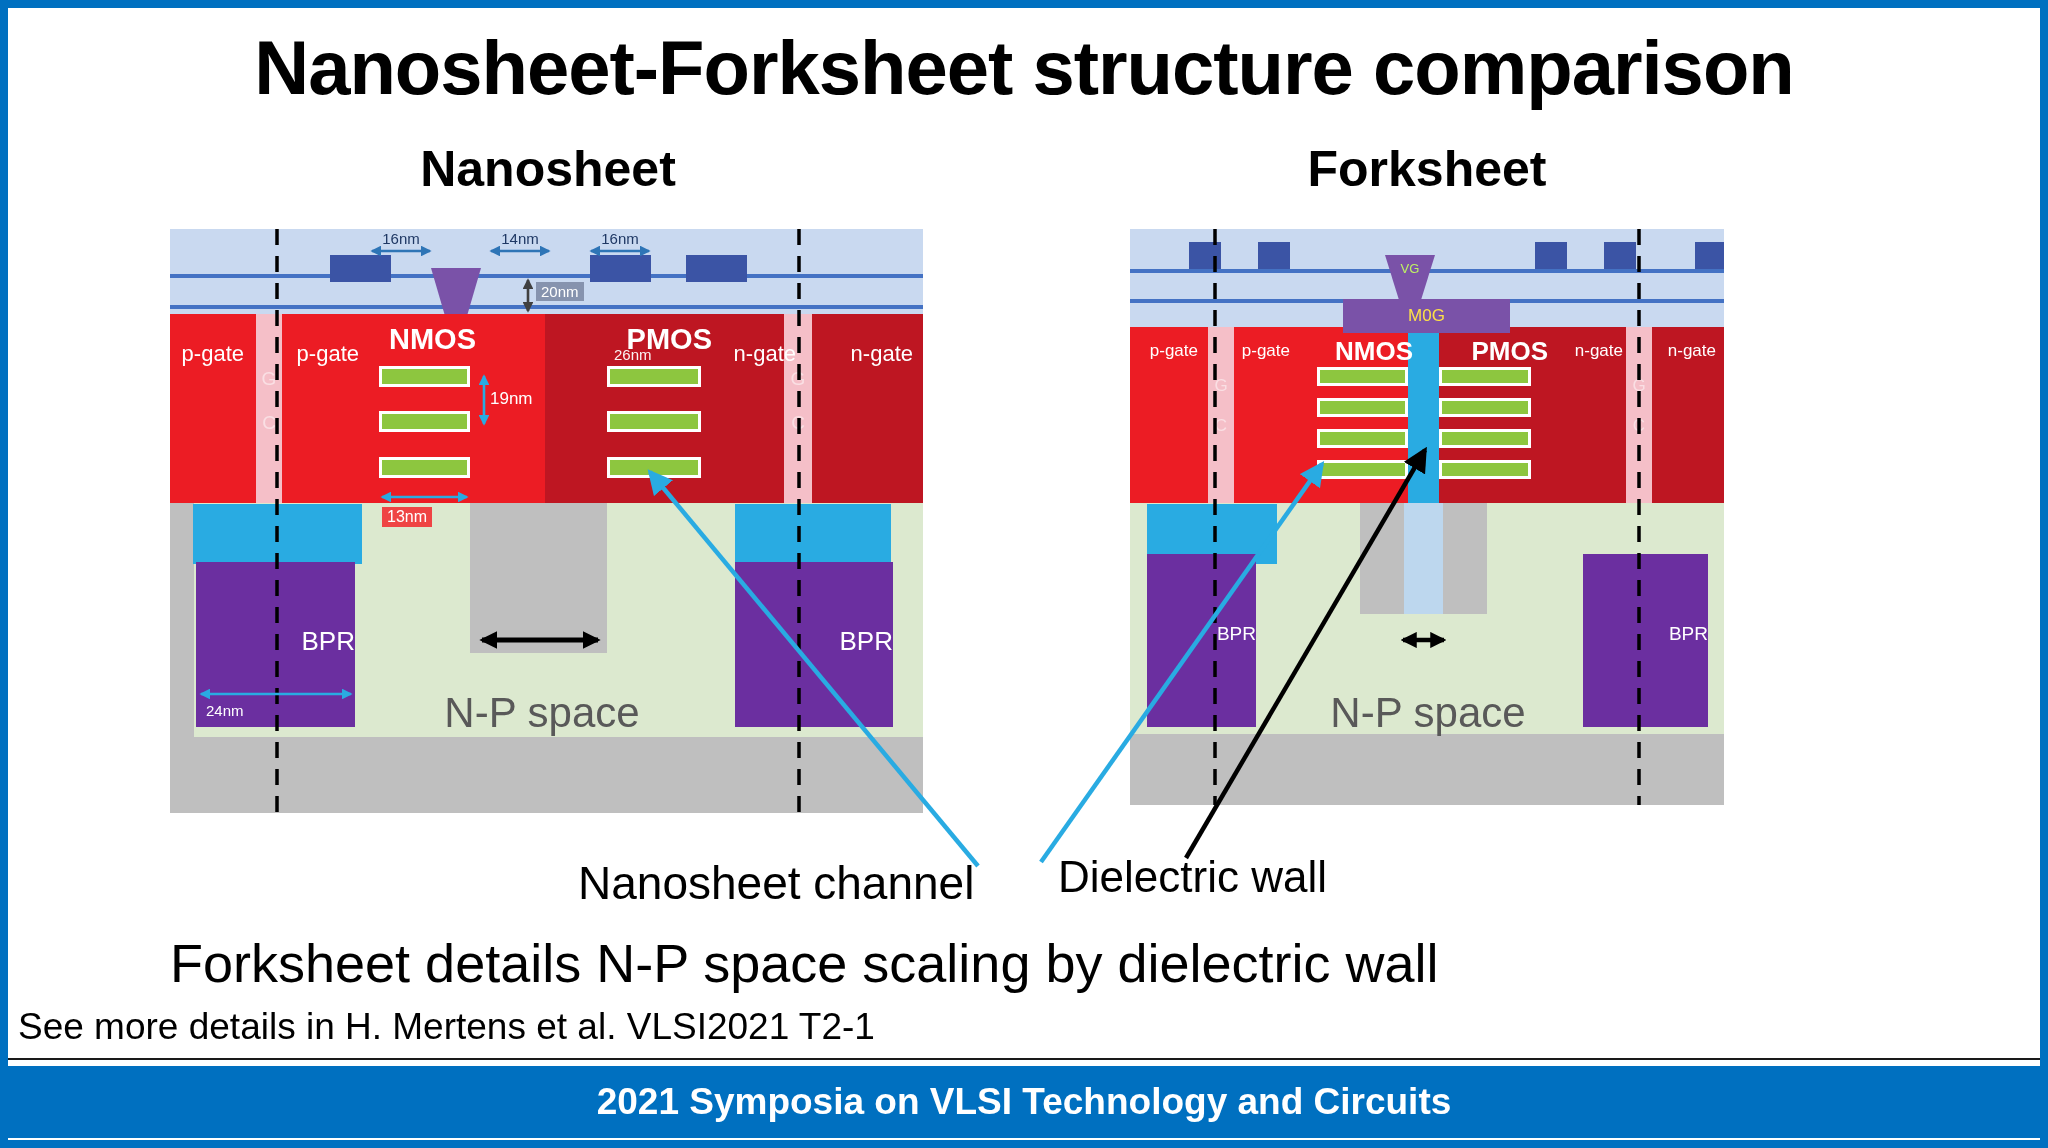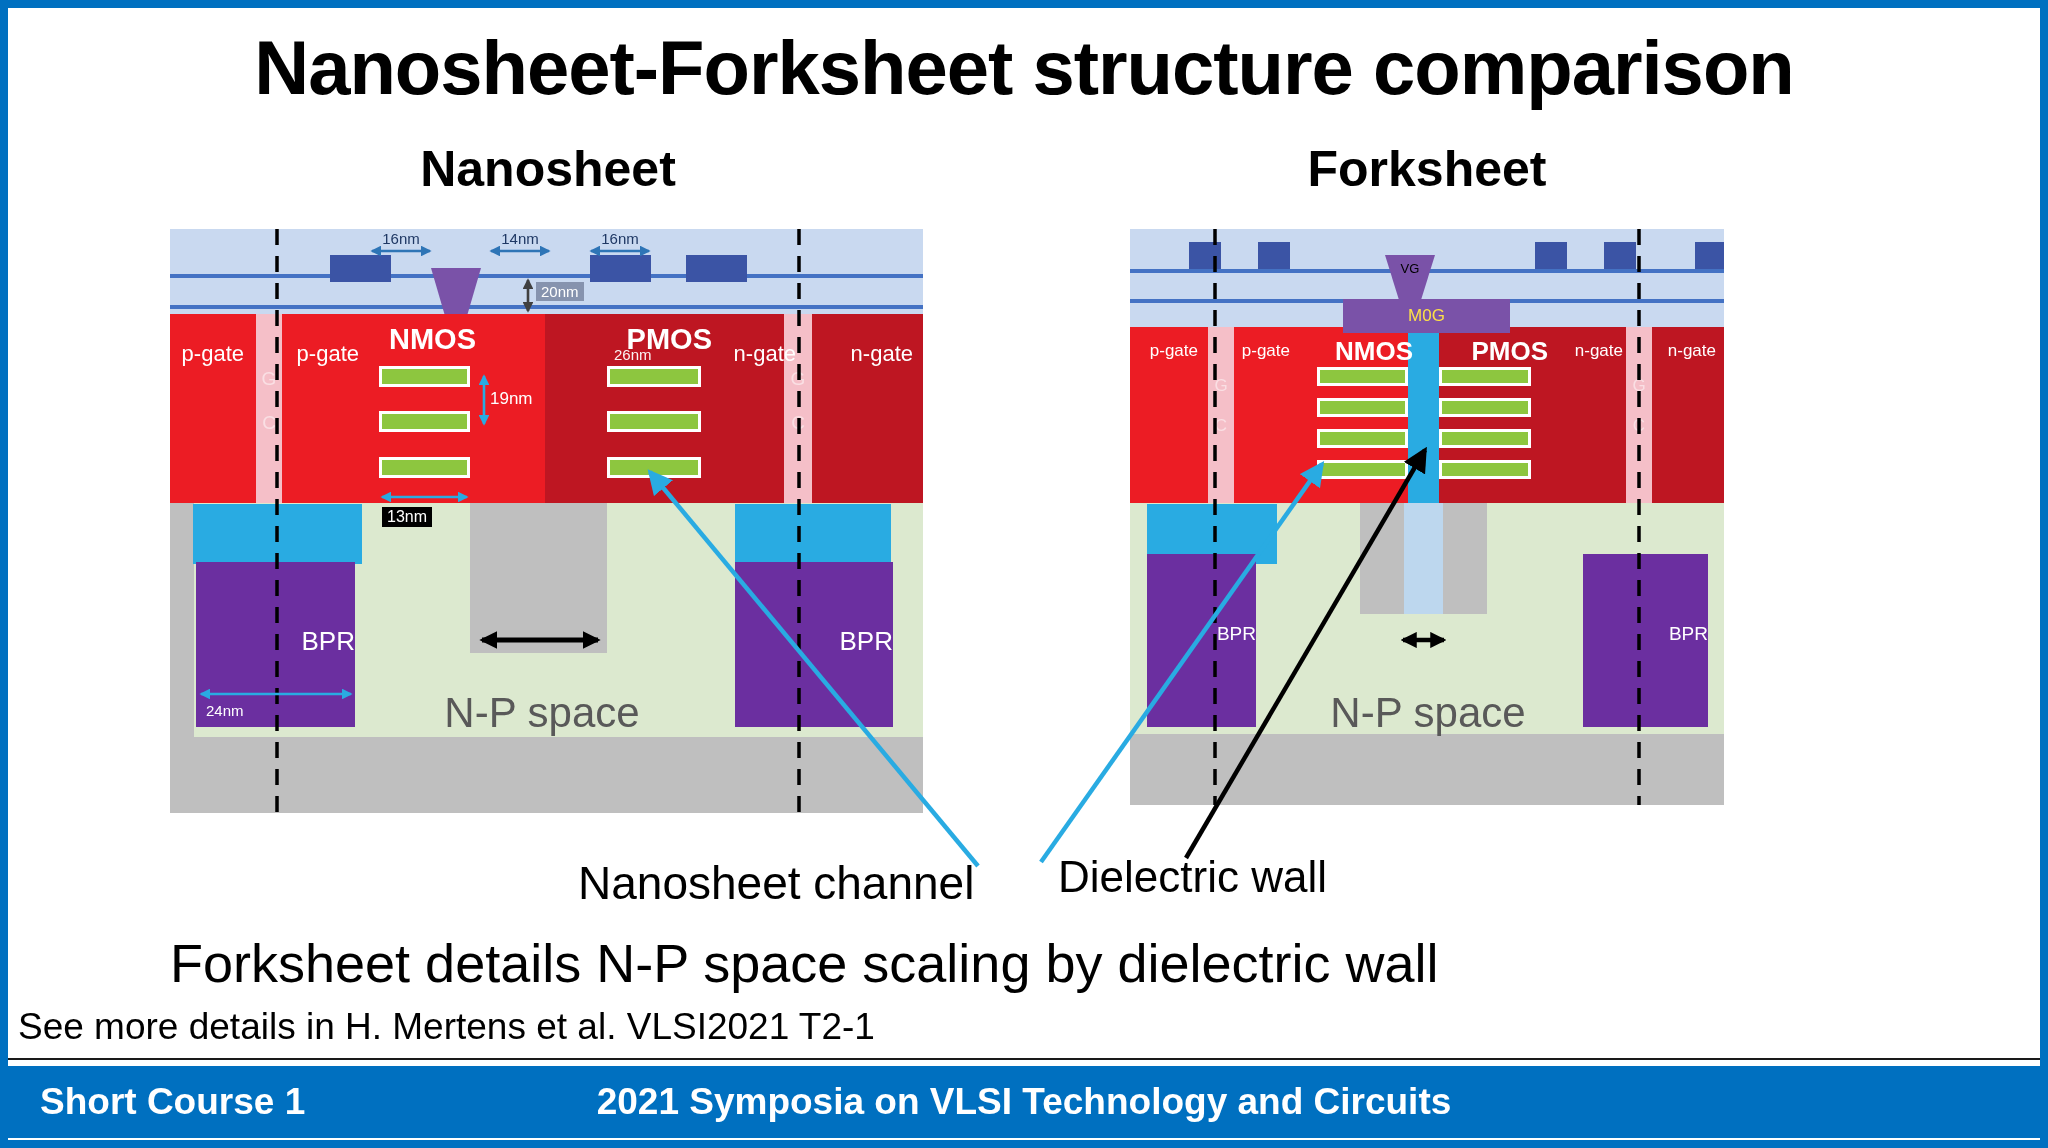--- a/index.html
+++ b/index.html
@@ -86,21 +86,21 @@
 
   <div class="r" style="left:23px;top:275px;width:169px;height:60px;background:#29ABE2"></div>
   <div class="r" style="left:565px;top:275px;width:156px;height:60px;background:#29ABE2"></div>
 
   <div class="r" style="left:26px;top:333px;width:159px;height:165px;background:#6B2FA0"></div>
   <div class="r" style="left:565px;top:333px;width:158px;height:165px;background:#6B2FA0"></div>
   <span class="lbl" style="left:26px;top:398px;width:159px;font-size:26px">BPR</span>
   <span class="lbl" style="left:565px;top:398px;width:158px;font-size:26px">BPR</span>
   <span class="lbl" style="left:36px;top:473px;font-size:15px">24nm</span>
 
-  <span class="chip" style="left:212px;top:278px;background:#000000">13nm</span>
+  <span class="chip" style="left:212px;top:278px;background:#ef4444">13nm</span>
 
   <span class="np" style="left:262px;top:460px;width:220px">N-P space</span>
 
   <svg class="ovl" width="753" height="584" viewBox="0 0 753 584">
     <defs>
       <marker id="ahCyanN" viewBox="0 0 10 10" refX="8.5" refY="5" markerWidth="4.2" markerHeight="4.2" orient="auto-start-reverse">
           <path d="M0,0 L10,5 L0,10 z" fill="#29ABE2"></path>
         </marker>
       <marker id="ahBlueN" viewBox="0 0 10 10" refX="8.5" refY="5" markerWidth="4.2" markerHeight="4.2" orient="auto-start-reverse">
           <path d="M0,0 L10,5 L0,10 z" fill="#2E75B6"></path>
@@ -144,21 +144,21 @@
   <div class="r" style="left:294px;top:98px;width:300px;height:176px;background:#BE1622"></div>
   <div class="r" style="left:78px;top:98px;width:26px;height:176px;background:#F5BFC8"></div>
   <div class="r" style="left:496px;top:98px;width:26px;height:176px;background:#F5BFC8"></div>
 
   <div class="r" style="left:278px;top:104px;width:31px;height:170px;background:#29ABE2"></div>
 
   <div class="r" style="left:213px;top:70px;width:167px;height:34px;background:#7A52A8;text-align:center">
     <span style="display:block;color:#fde047;font-size:17px;line-height:34px">M0G</span>
   </div>
   <div class="r trap" style="left:255px;top:26px;width:50px;height:45px;background:#7A52A8;text-align:center">
-    <span style="display:block;color:#000000;font-size:13px;padding-top:6px">VG</span>
+    <span style="display:block;color:#bef264;font-size:13px;padding-top:6px">VG</span>
   </div>
 
   <span class="lbl" style="left:4px;top:112px;width:64px;font-size:17px">p-gate</span>
   <span class="lbl" style="left:96px;top:112px;width:64px;font-size:17px">p-gate</span>
   <span class="lbl" style="left:173px;top:108px;width:110px;font-size:26px;font-weight:700">NMOS</span>
   <span class="lbl" style="left:308px;top:108px;width:110px;font-size:26px;font-weight:700">PMOS</span>
   <span class="lbl" style="left:429px;top:112px;width:64px;font-size:17px">n-gate</span>
   <span class="lbl" style="left:522px;top:112px;width:64px;font-size:17px">n-gate</span>
 
   <span class="gc" style="left:79px;top:148px;width:24px;font-size:17px">G</span>
@@ -218,17 +218,16 @@
 </svg>
 
 <div class="annot-text" style="left:578px;top:856px;font-size:46px">Nanosheet channel</div>
 <div class="annot-text" style="left:1058px;top:852px;font-size:44px;font-weight:400">Dielectric wall</div>
 
 <div class="caption">Forksheet details N-P space scaling by dielectric wall</div>
 <div class="reference">See more details in H. Mertens et al. VLSI2021 T2-1</div>
 
 <div class="footer-line"></div>
 <div class="footer">
-  <div style="left:32px">Short Course 1</div>
   <div style="left:0;width:100%;text-align:center">2021 Symposia on VLSI Technology and Circuits</div>
 </div>
 
 <div class="frame"></div>
 
 </body></html>

